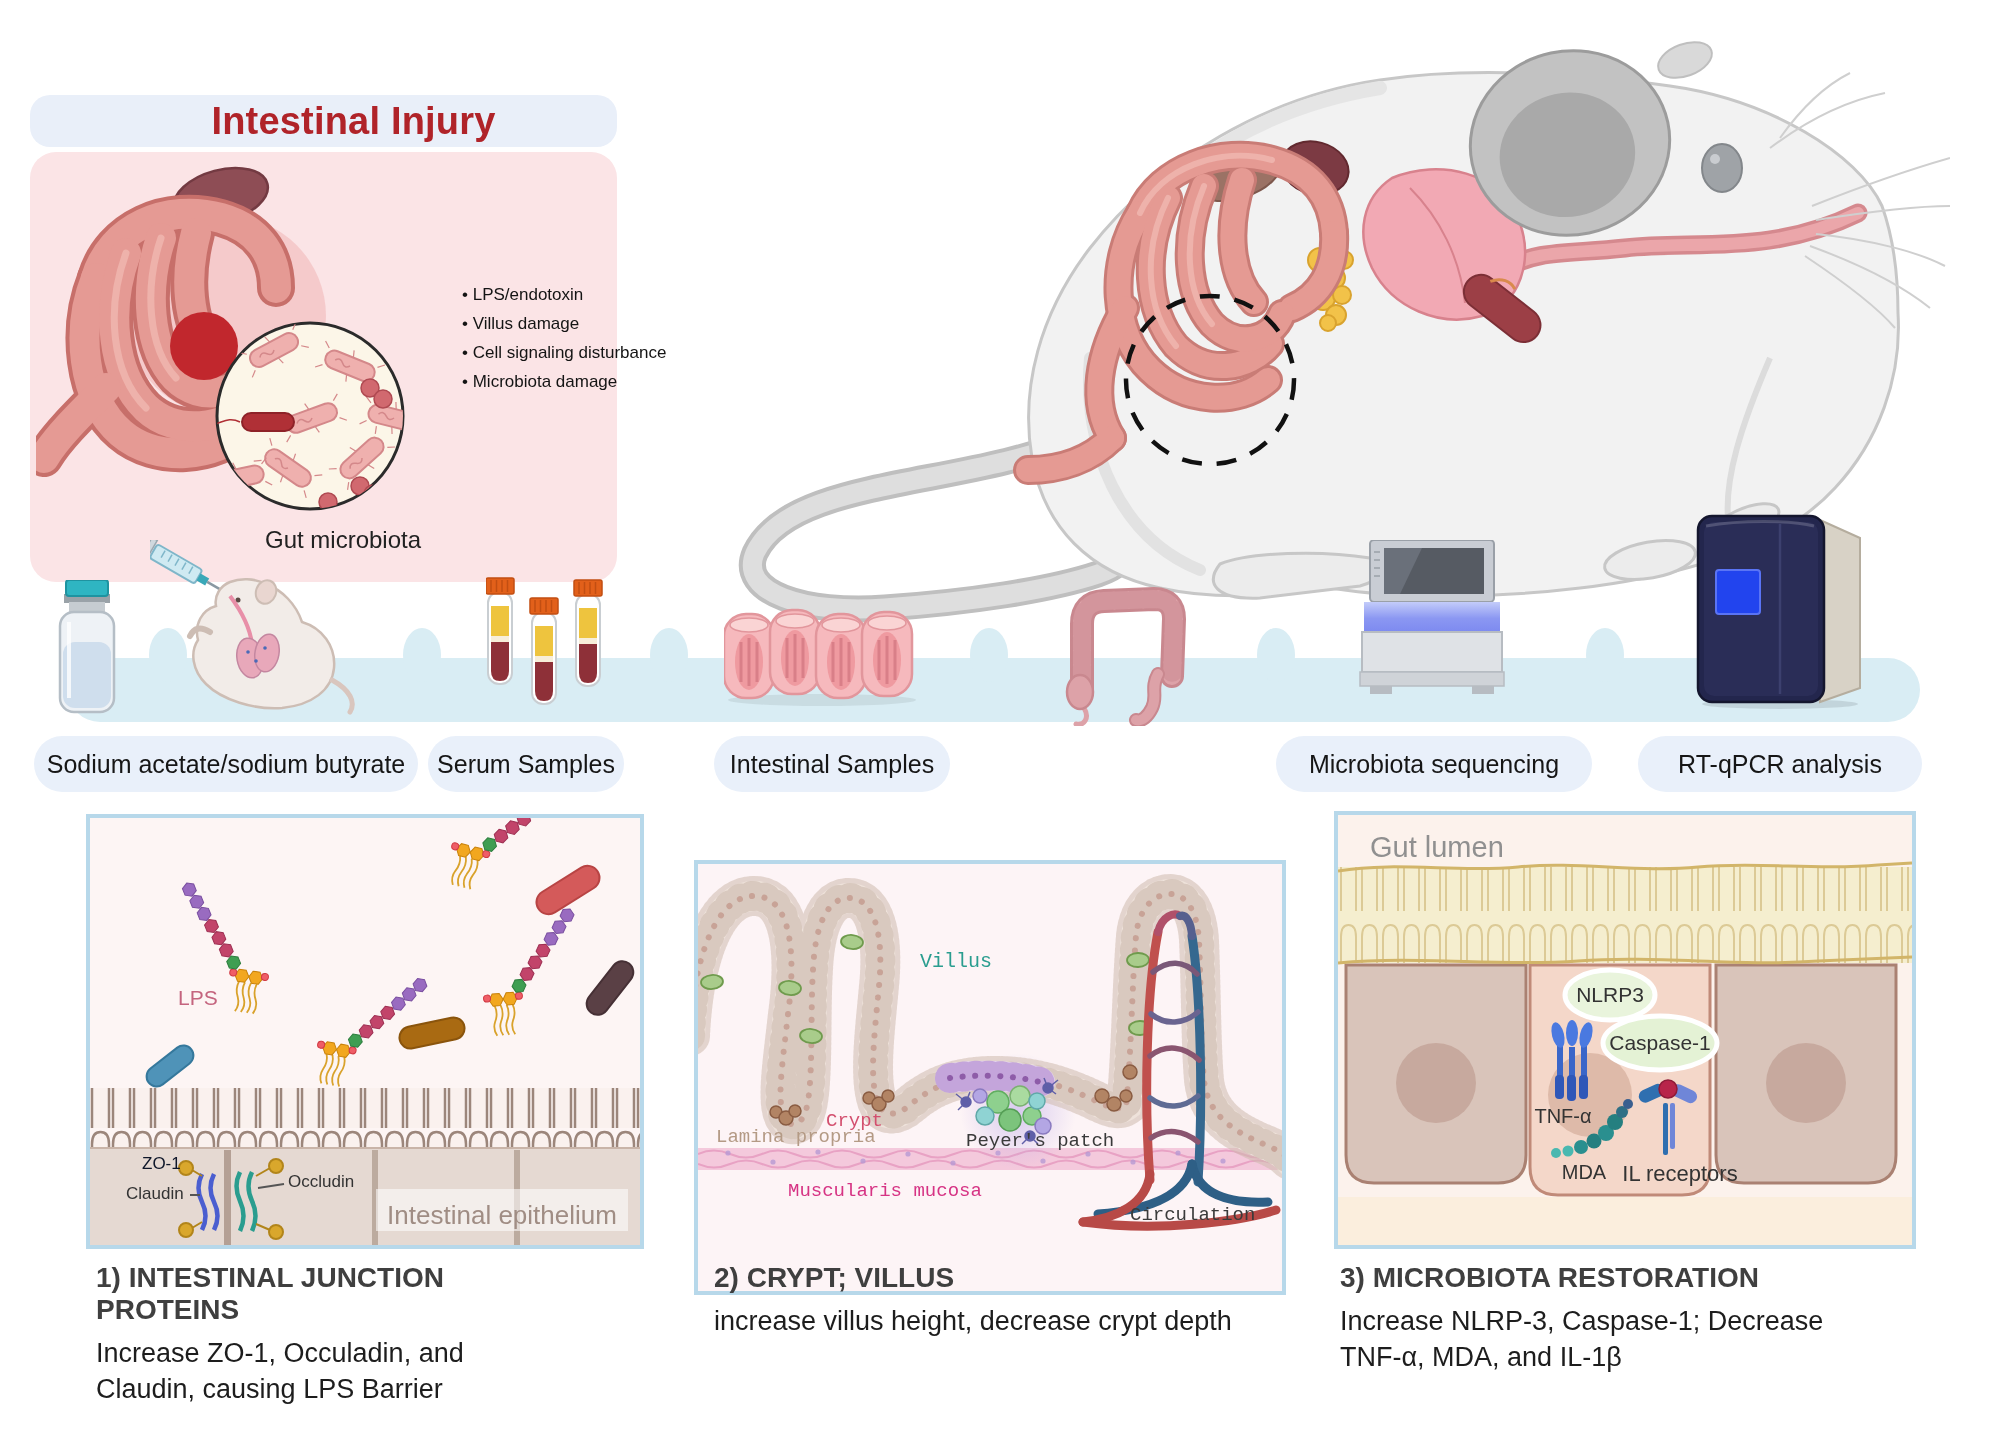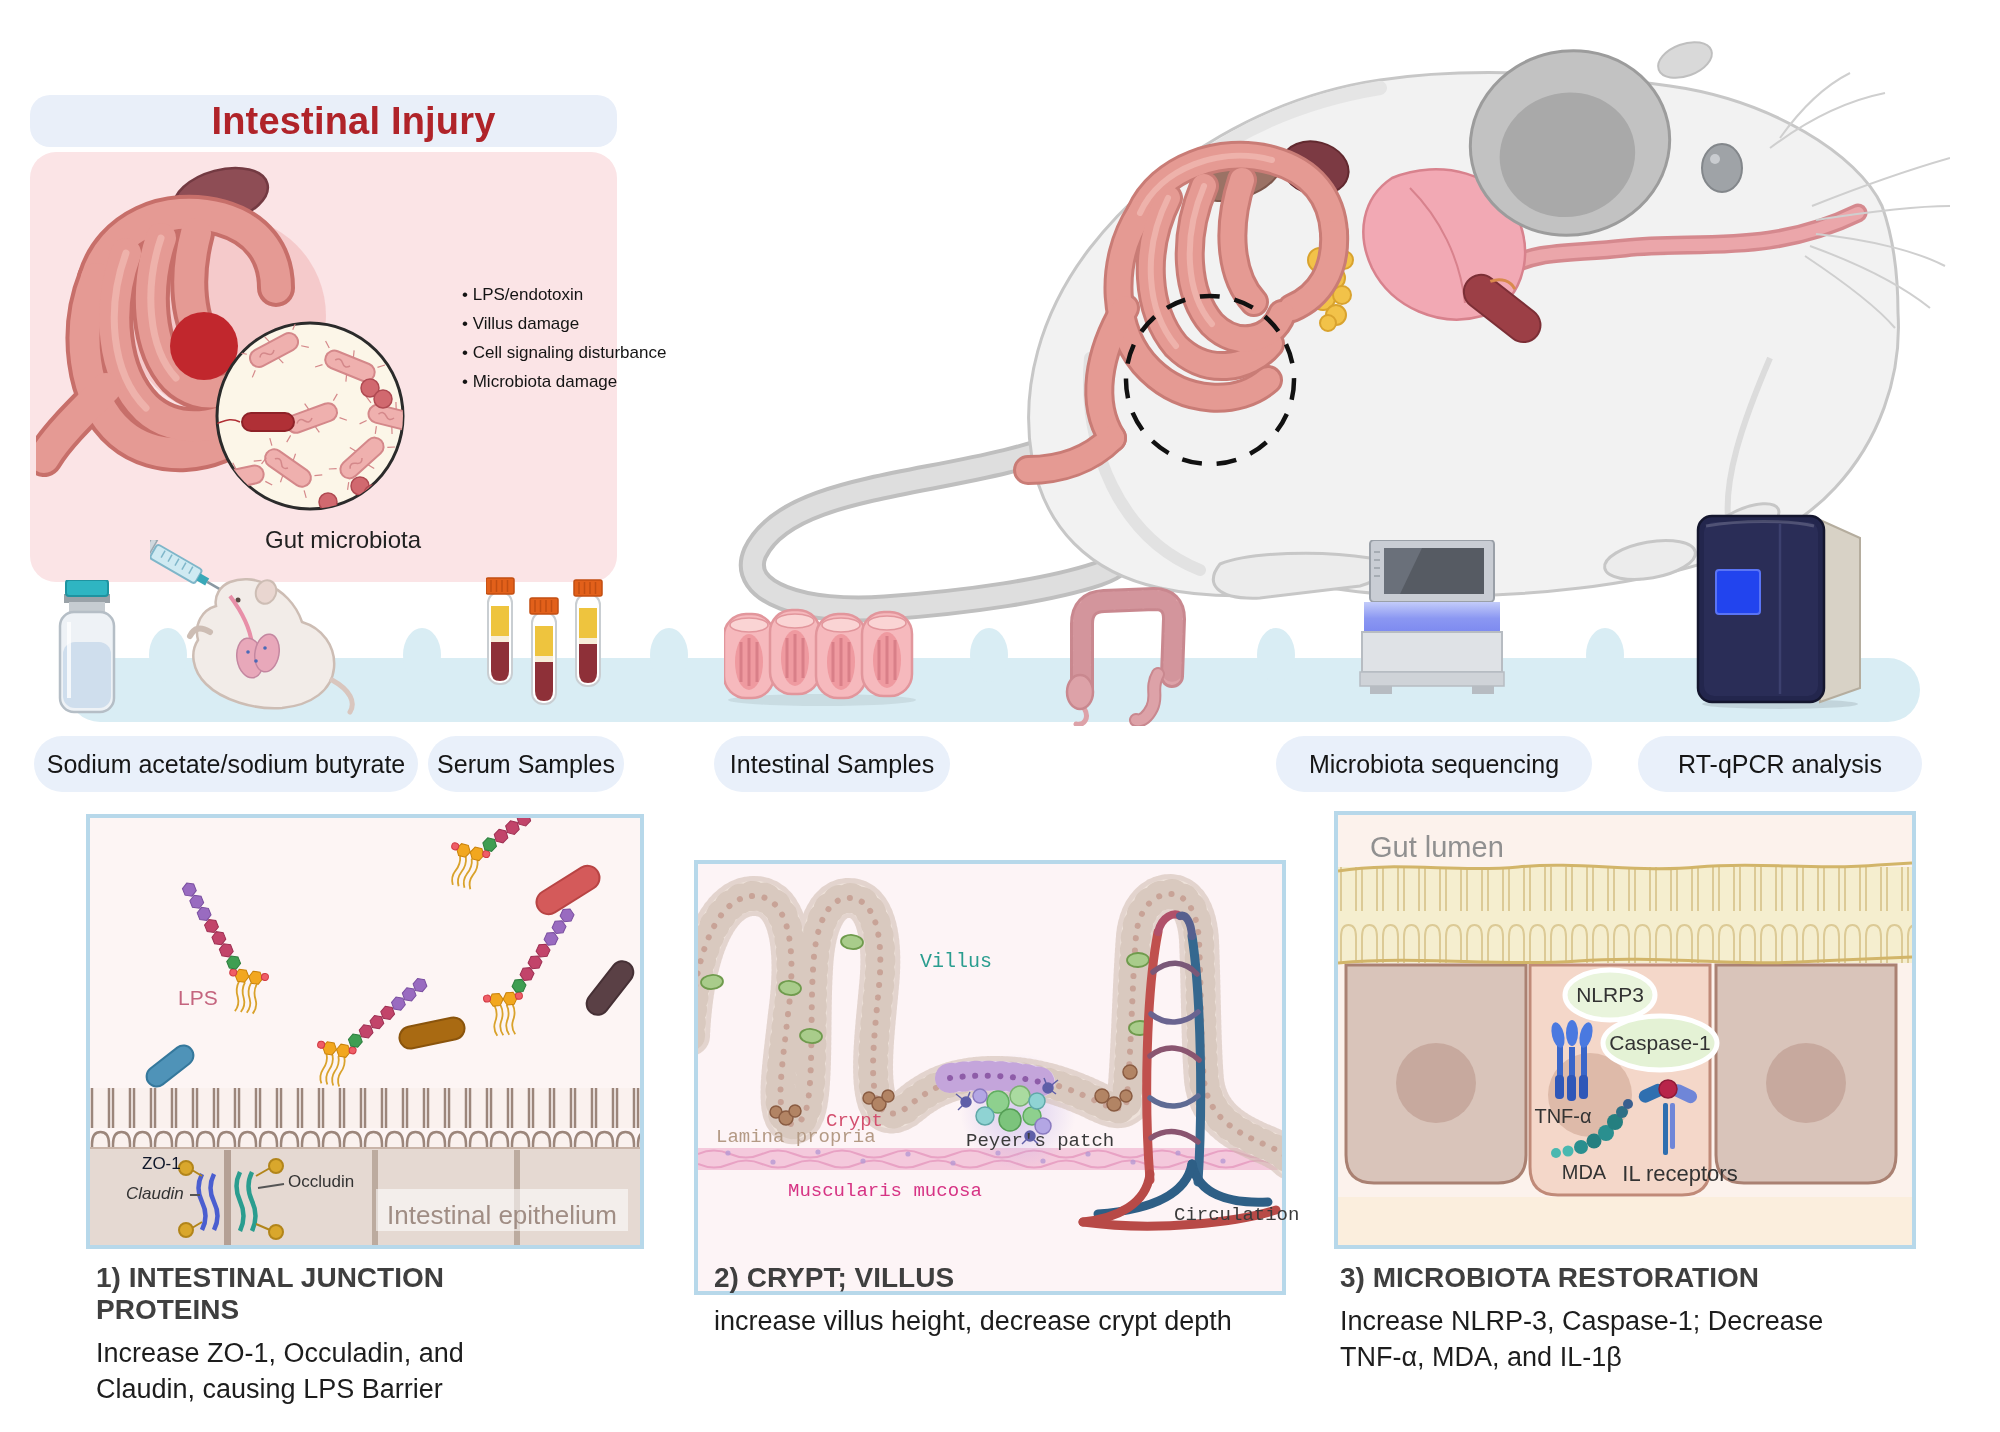--- a/index.html
+++ b/index.html
@@ -414,21 +414,21 @@
             <circle cx="96" cy="412" r="7"></circle>
           <circle cx="186" cy="348" r="7"></circle>
             <circle cx="186" cy="414" r="7"></circle>
         </g>
         <line x1="100" y1="377" x2="110" y2="377" stroke="#555" stroke-width="2"></line>
         <line x1="168" y1="370" x2="194" y2="366" stroke="#555" stroke-width="2"></line>
       </g>
     </svg>
     <div class="plabel" style="left:88px;top:168px;font-size:21px;color:#c4647e;">LPS</div>
     <div class="plabel" style="left:52px;top:336px;font-size:17px;color:#0f172a;">ZO-1</div>
-    <div class="plabel" style="left:36px;top:366px;font-size:17px;color:#333;font-style:italic;">Claudin</div>
+    <div class="plabel" style="left:36px;top:366px;font-size:17px;color:#333;">Claudin</div>
     <div class="plabel" style="left:198px;top:354px;font-size:17px;color:#333;">Occludin</div>
     <div class="epi-box">
         <span>Intestinal epithelium</span>
       </div>
   </div>
 
   <div class="abs panel p2">
     <svg width="584" height="427" viewBox="0 0 584 427">
       <defs>
         <radialGradient id="ppg">
@@ -533,21 +533,21 @@
         <path d="M494,300 C488,332 450,346 400,350" stroke="#2e5f86" stroke-width="9"></path>
         <path d="M452,310 C448,340 420,354 385,358" stroke="#b84a47" stroke-width="9"></path>
         <path d="M385,358 C460,368 540,358 578,346" stroke="#b84a47" stroke-width="9"></path>
       </g>
     </svg>
     <div class="plabel" style="left:222px;top:86px;font-size:20px;color:#2a9d8f;">Villus</div>
     <div class="plabel" style="left:128px;top:246px;font-size:19px;color:#d34f6e;">Crypt</div>
     <div class="plabel" style="left:18px;top:262px;font-size:19px;color:#b49a85;">Lamina propria</div>
     <div class="plabel" style="left:90px;top:316px;font-size:19px;color:#d63384;">Muscularis mucosa</div>
     <div class="plabel" style="left:268px;top:266px;font-size:19px;color:#3a3a3a;">Peyer's patch</div>
-    <div class="plabel" style="left:432px;top:340px;font-size:19px;color:#3a3a3a;margin-left:44px;">Circulation</div>
+    <div class="plabel" style="left:432px;top:340px;font-size:19px;color:#3a3a3a;">Circulation</div>
   </div>
 
   <div class="abs panel p3">
     <svg width="574" height="430" viewBox="0 0 574 430">
       <defs>
         <pattern id="mv3" width="21" height="100" patternUnits="userSpaceOnUse">
           <path d="M3,96 L3,22 Q3,10 10.5,10 Q18,10 18,22 L18,96" fill="none" stroke="#dcca96" stroke-width="2"></path>
         </pattern>
       </defs>
       <rect x="0" y="382" width="574" height="48" fill="#fbeedd"></rect>

